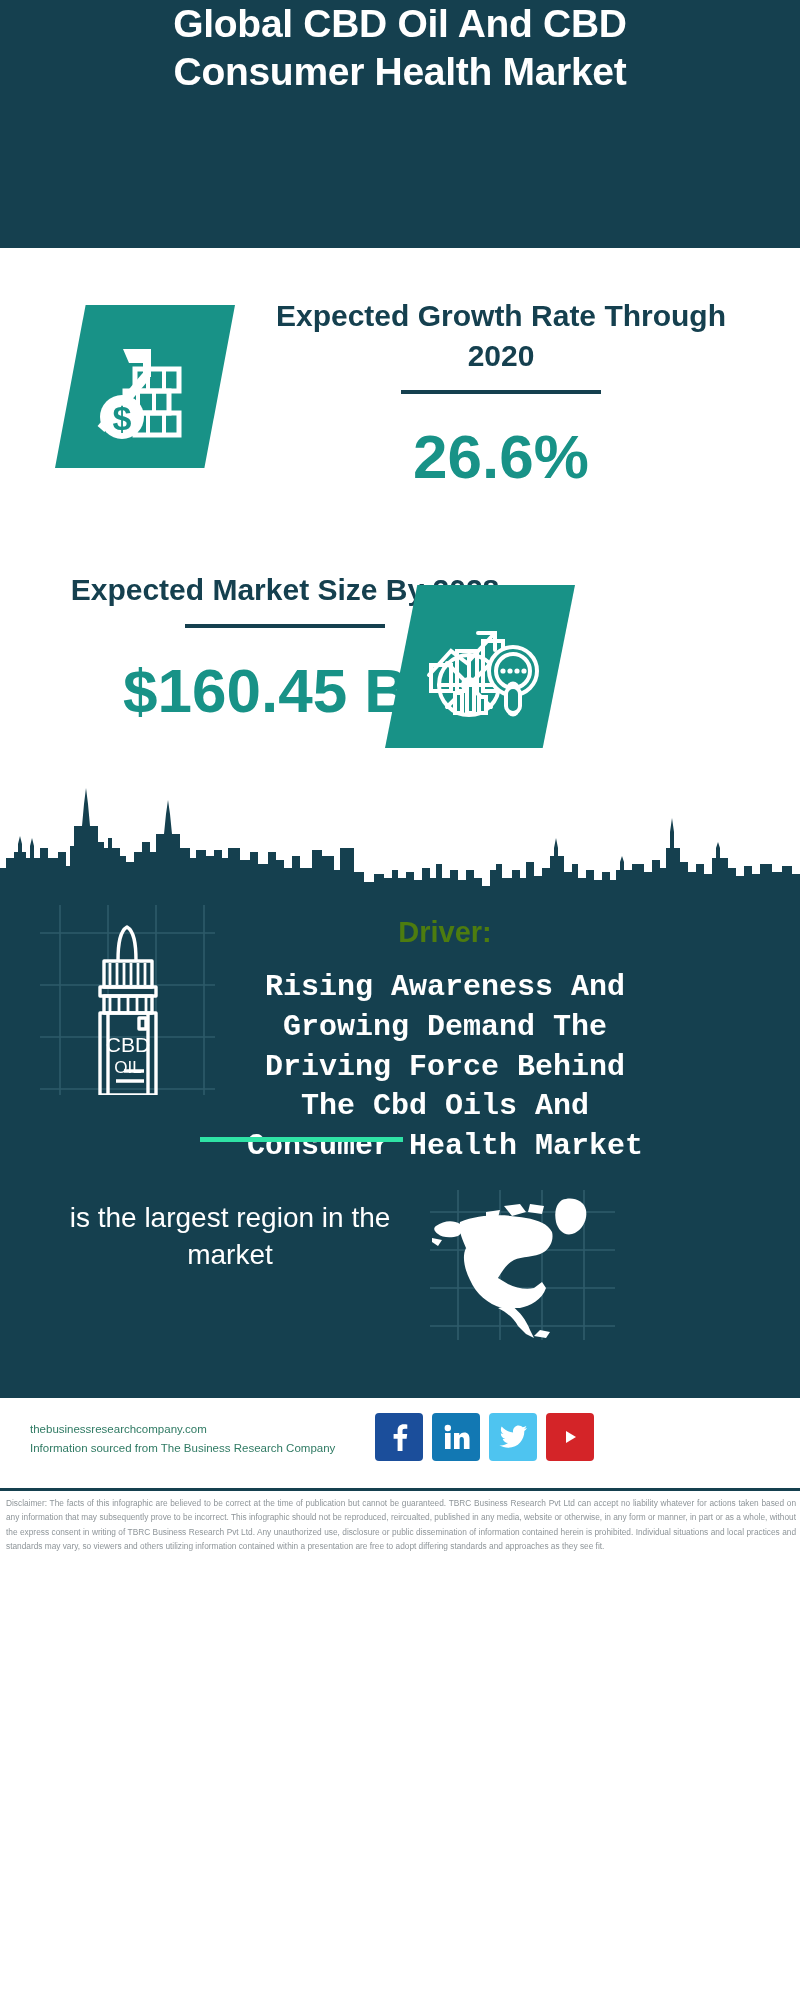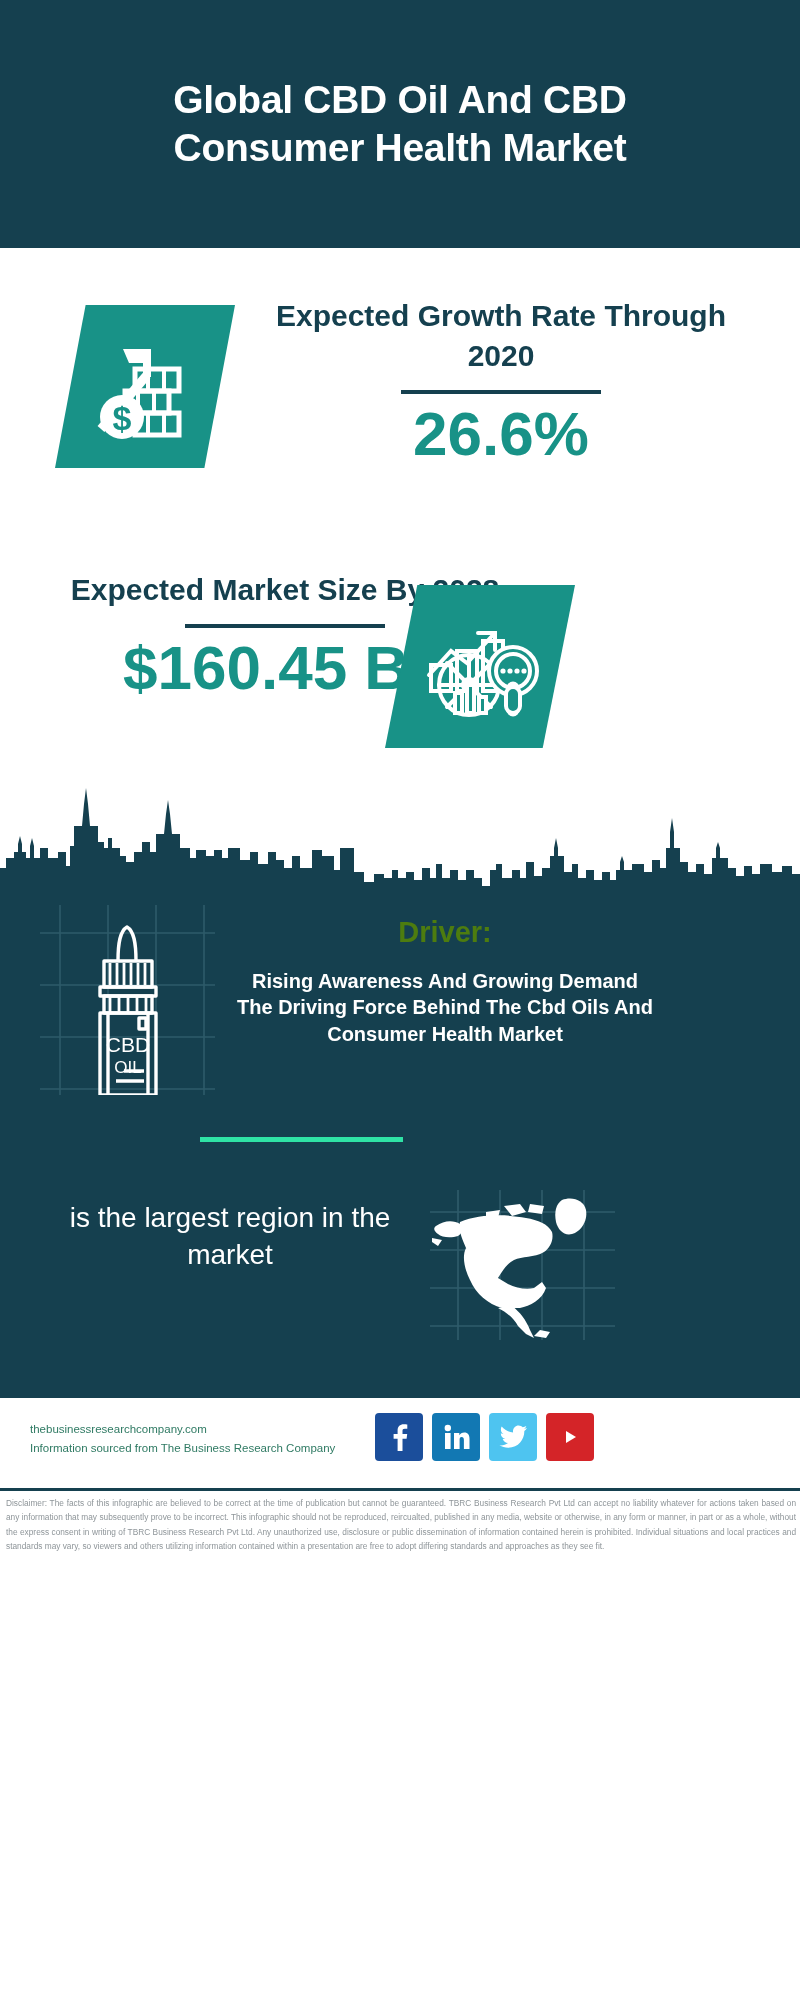--- a/index.html
+++ b/index.html
@@ -8,21 +8,21 @@
   body {
     width:800px; height:2000px; position:relative; overflow:hidden;
     font-family:"Liberation Sans", sans-serif;
     background:#ffffff;
   }
 
   
   .header {
     position:absolute; left:0; top:0; width:800px; height:248px;
     background:#15404f;
-    display:flex; align-items:center; justify-content:center;
+    display:flex; justify-content:center;
   }
   .header-title {
     color:#ffffff; font-size:39px; font-weight:bold; line-height:1.22;
     text-align:center; letter-spacing:-0.3px; width:640px;
     font-family:"Liberation Sans", sans-serif;
   }
 
   
   .white-zone {
     position:absolute; left:0; top:248px; width:800px; height:640px;
@@ -45,21 +45,21 @@
   }
   .stat-label {
     color:#15404f; font-size:30px; font-weight:bold; line-height:1.33;
     font-family:"Liberation Sans", sans-serif;
   }
   .stat-rule {
     width:200px; height:4px; background:#15404f; margin:14px auto 0 auto;
   }
   .stat-value {
     color:#189287; font-size:62px; font-weight:bold; line-height:1.1;
-    margin-top:6px; font-family:"Liberation Sans", sans-serif;
+    margin-top:29px; font-family:"Liberation Sans", sans-serif;
   }
 
   
   .stat2-text {
     position:absolute; left:40px; top:570px; width:490px; text-align:center;
   }
   .stat2-icon {
     position:absolute; left:385px; top:585px; width:190px; height:163px;
   }
   .skyline {
@@ -75,22 +75,22 @@
     position:absolute; left:40px; top:905px; width:175px; height:190px;
   }
   .driver-text {
     position:absolute; left:235px; top:915px; width:420px; text-align:center;
   }
   .driver-head {
     color:#4d7c0f; font-size:29px; font-weight:bold; line-height:1.2;
     font-family:"Liberation Sans", sans-serif;
   }
   .driver-body {
-    color:#ffffff; font-size:20px; font-weight:bold; line-height:1.33;
-    margin-top:18px; font-family:Liberation Sans, sans-serif;
+    color:#ffffff; font-size:30px; font-weight:bold; line-height:1.33;
+    margin-top:18px; font-family:Liberation Mono, monospace;
   }
   .mint-rule {
     position:absolute; left:200px; top:1137px; width:203px; height:5px;
     background:#2fe3a6;
   }
 
   
   .region-text {
     position:absolute; left:35px; top:1196px; width:390px; text-align:center;
   }

